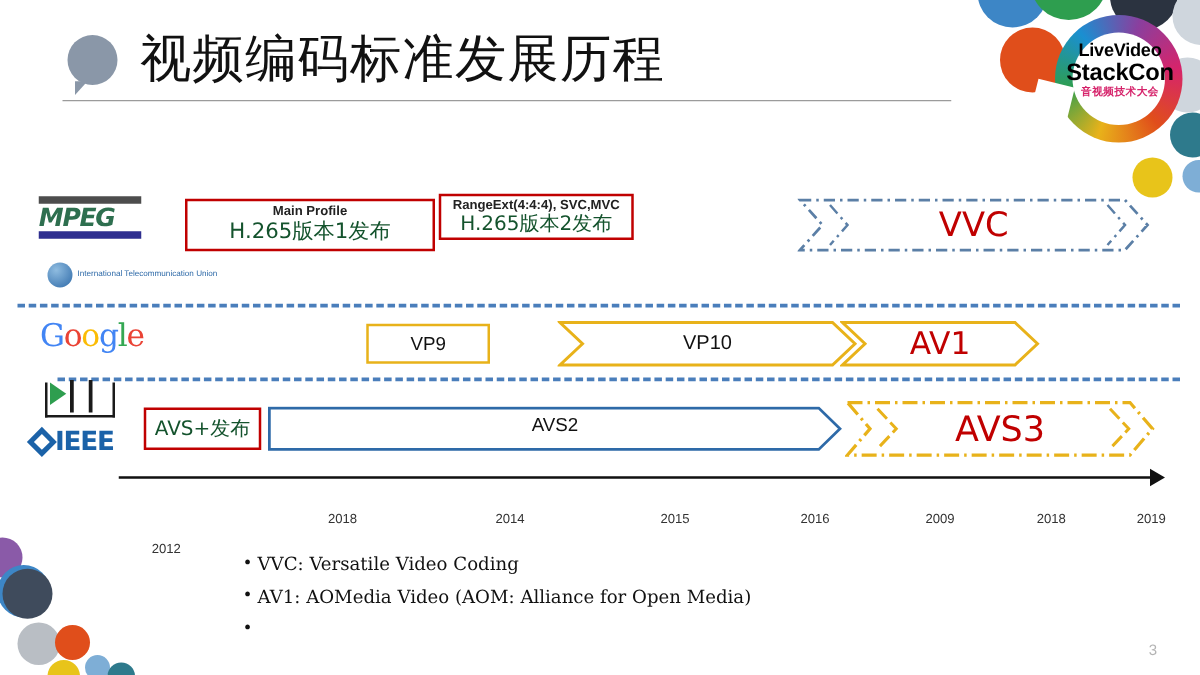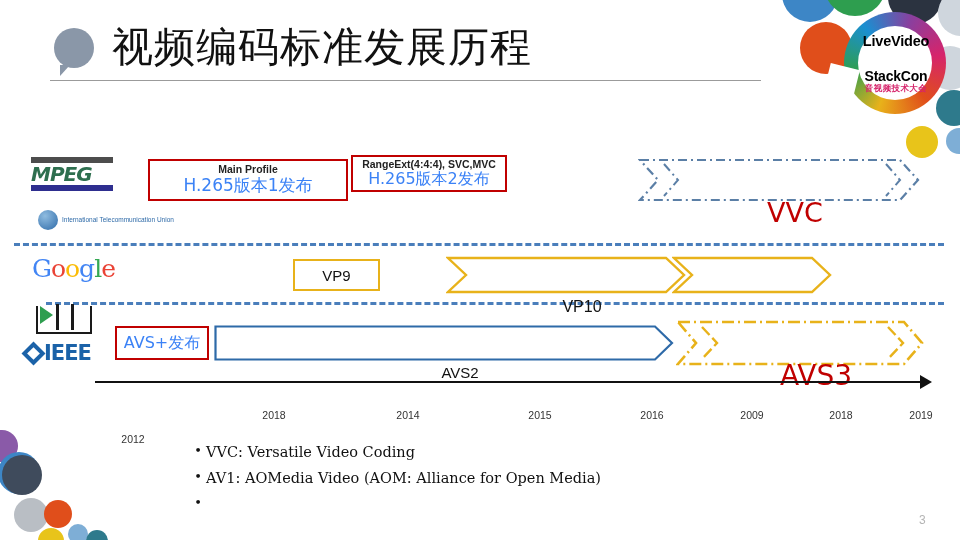--- a/index.html
+++ b/index.html
@@ -23,39 +23,39 @@
   .title-rule{position:absolute;left:50px;top:80px;width:711px;height:1px;background:#9b9b9b;}
 
   
   .logo-wrap{position:absolute;left:784px;top:-6px;width:176px;height:150px;}
   .logo-ring{position:absolute;left:60px;top:18px;width:102px;height:102px;border-radius:50%;
     background:conic-gradient(from 200deg,#e8b21a,#2e9e4f,#1a8fd1,#8a3f9e,#d6246b,#e04e1b,#e8b21a);}
   .logo-ring-in{position:absolute;left:14px;top:14px;width:74px;height:74px;border-radius:50%;background:#fff;}
   .logo-ring-gap{position:absolute;left:42px;top:72px;width:30px;height:36px;background:#fff;transform:rotate(14deg);}
   .logo-txt{position:absolute;left:66px;top:40px;width:92px;text-align:center;line-height:1.02;}
   .logo-l1{font-size:14.5px;font-weight:bold;letter-spacing:-.2px;}
-  .logo-l2{font-size:14px;font-weight:bold;letter-spacing:-.2px;margin-top:20px;}
+  .logo-l2{font-size:19px;font-weight:bold;letter-spacing:-.2px;}
   .logo-l3{font-size:8.5px;font-weight:bold;color:#d6246b;letter-spacing:.4px;margin-top:1px;}
 
   
   .sep{position:absolute;height:0;border-top:3px dashed #4a7ebb;}
 
   .redbox{position:absolute;border:2.5px solid #c00000;background:#fff;box-sizing:border-box;
     display:flex;flex-direction:column;align-items:center;justify-content:center;}
   .rb-sup{font-size:10.5px;font-weight:bold;color:#222;line-height:1.1;white-space:nowrap;}
-  .rb-main{font-size:17px;color:#3b82f6;line-height:1.15;white-space:nowrap;
+  .rb-main{font-size:17px;color:#14532d;line-height:1.15;white-space:nowrap;
     font-family:"DejaVu Sans","Liberation Sans",sans-serif;}
 
   .yellowbox{position:absolute;border:2.5px solid #e8b21a;background:#fff;box-sizing:border-box;
     display:flex;align-items:center;justify-content:center;font-size:15px;color:#111;}
 
   .chev{position:absolute;}
   .chev svg{display:block;}
-  .chev-label{position:absolute;top:50%;left:16px;width:100%;transform:translateY(-50%);
-    text-align:center;white-space:nowrap;margin-top:32px;}
+  .chev-label{position:absolute;top:50%;left:0;width:100%;transform:translateY(-50%);
+    text-align:center;white-space:nowrap;}
 
   .axis{position:absolute;left:95px;top:381px;width:828px;height:2px;background:#111;}
   .axis-head{position:absolute;left:920px;top:375px;width:0;height:0;
     border-left:12px solid #111;border-top:7px solid transparent;border-bottom:7px solid transparent;}
   .yr{position:absolute;top:409px;font-size:10.5px;color:#333;transform:translateX(-50%);white-space:nowrap;}
 
   
   .lg{position:absolute;}
   .mpeg-bar{width:82px;height:6px;background:#4d4d4d;}
   .mpeg-bar2{width:82px;height:6px;background:#2e2e8f;}
@@ -165,35 +165,36 @@
 
   <div class="chev" style="left:638px;top:158px;width:282px;height:44px;">
     <svg width="282" height="44" viewBox="0 0 282 44">
       <path d="M2,2 L262,2 L280,22 L262,42 L2,42 L20,22 Z" fill="#ffffff" stroke="#5b7fa6" stroke-width="2.2" stroke-dasharray="9,4,2,4" stroke-linejoin="miter"></path>
       <path d="M26,6 L40,22 L26,38" fill="none" stroke="#5b7fa6" stroke-width="2" stroke-dasharray="9,4,2,4"></path>
       <path d="M248,6 L262,22 L248,38" fill="none" stroke="#5b7fa6" stroke-width="2" stroke-dasharray="9,4,2,4"></path>
     </svg>
     <div class="chev-label" style="color:#c00000;font-size:27px;font-family:'DejaVu Sans','Liberation Sans',sans-serif;">VVC</div>
   </div>
 
-  <div class="yellowbox" style="left:293px;top:259px;width:87px;height:32px;">
+  <div class="yellowbox" style="left:293px;top:259px;width:99px;height:32px;">
     <span>VP9</span>
   </div>
 
   <div class="chev" style="left:446px;top:256px;width:240px;height:38px;">
     <svg width="240" height="38" viewBox="0 0 240 38">
       <path d="M2,2 L220,2 L238,19 L220,36 L2,36 L20,19 Z" fill="#ffffff" stroke="#e8b21a" stroke-width="2.4" stroke-linejoin="miter"></path>
     </svg>
     <div class="chev-label" style="color:#111;font-size:16px;">VP10</div>
   </div>
 
   <div class="chev" style="left:672px;top:256px;width:160px;height:38px;">
     <svg width="160" height="38" viewBox="0 0 160 38">
       <path d="M2,2 L140,2 L158,19 L140,36 L2,36 L20,19 Z" fill="#ffffff" stroke="#e8b21a" stroke-width="2.4" stroke-linejoin="miter"></path>
     </svg>
+    <div class="chev-label" style="color:#c00000;font-size:25px;font-family:'DejaVu Sans','Liberation Sans',sans-serif;">AV1</div>
   </div>
 
   <div class="redbox" style="left:115px;top:326px;width:94px;height:34px;">
     <div class="rb-main" style="font-size:16px;">AVS+发布</div>
   </div>
 
   <div class="chev" style="left:214px;top:325px;width:460px;height:30px;">
     <svg width="460" height="36" viewBox="0 0 460 36">
       <path d="M1.5,1.5 L441,1.5 L458,18 L441,34.5 L1.5,34.5 Z" fill="#ffffff" stroke="#2e6aa8" stroke-width="2.2" stroke-linejoin="miter"></path>
     </svg>

